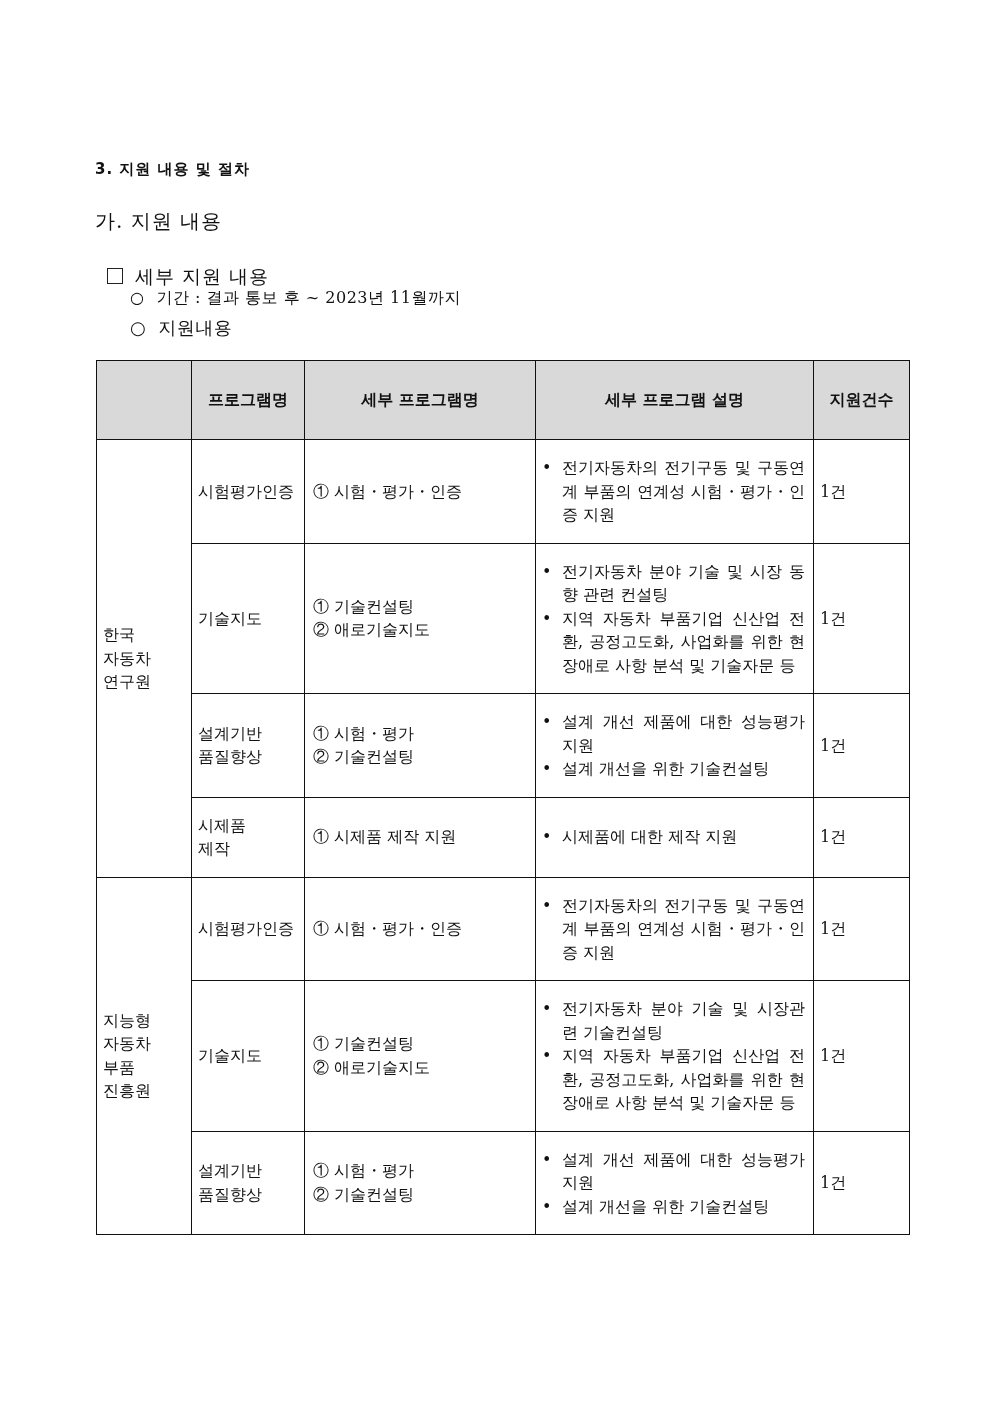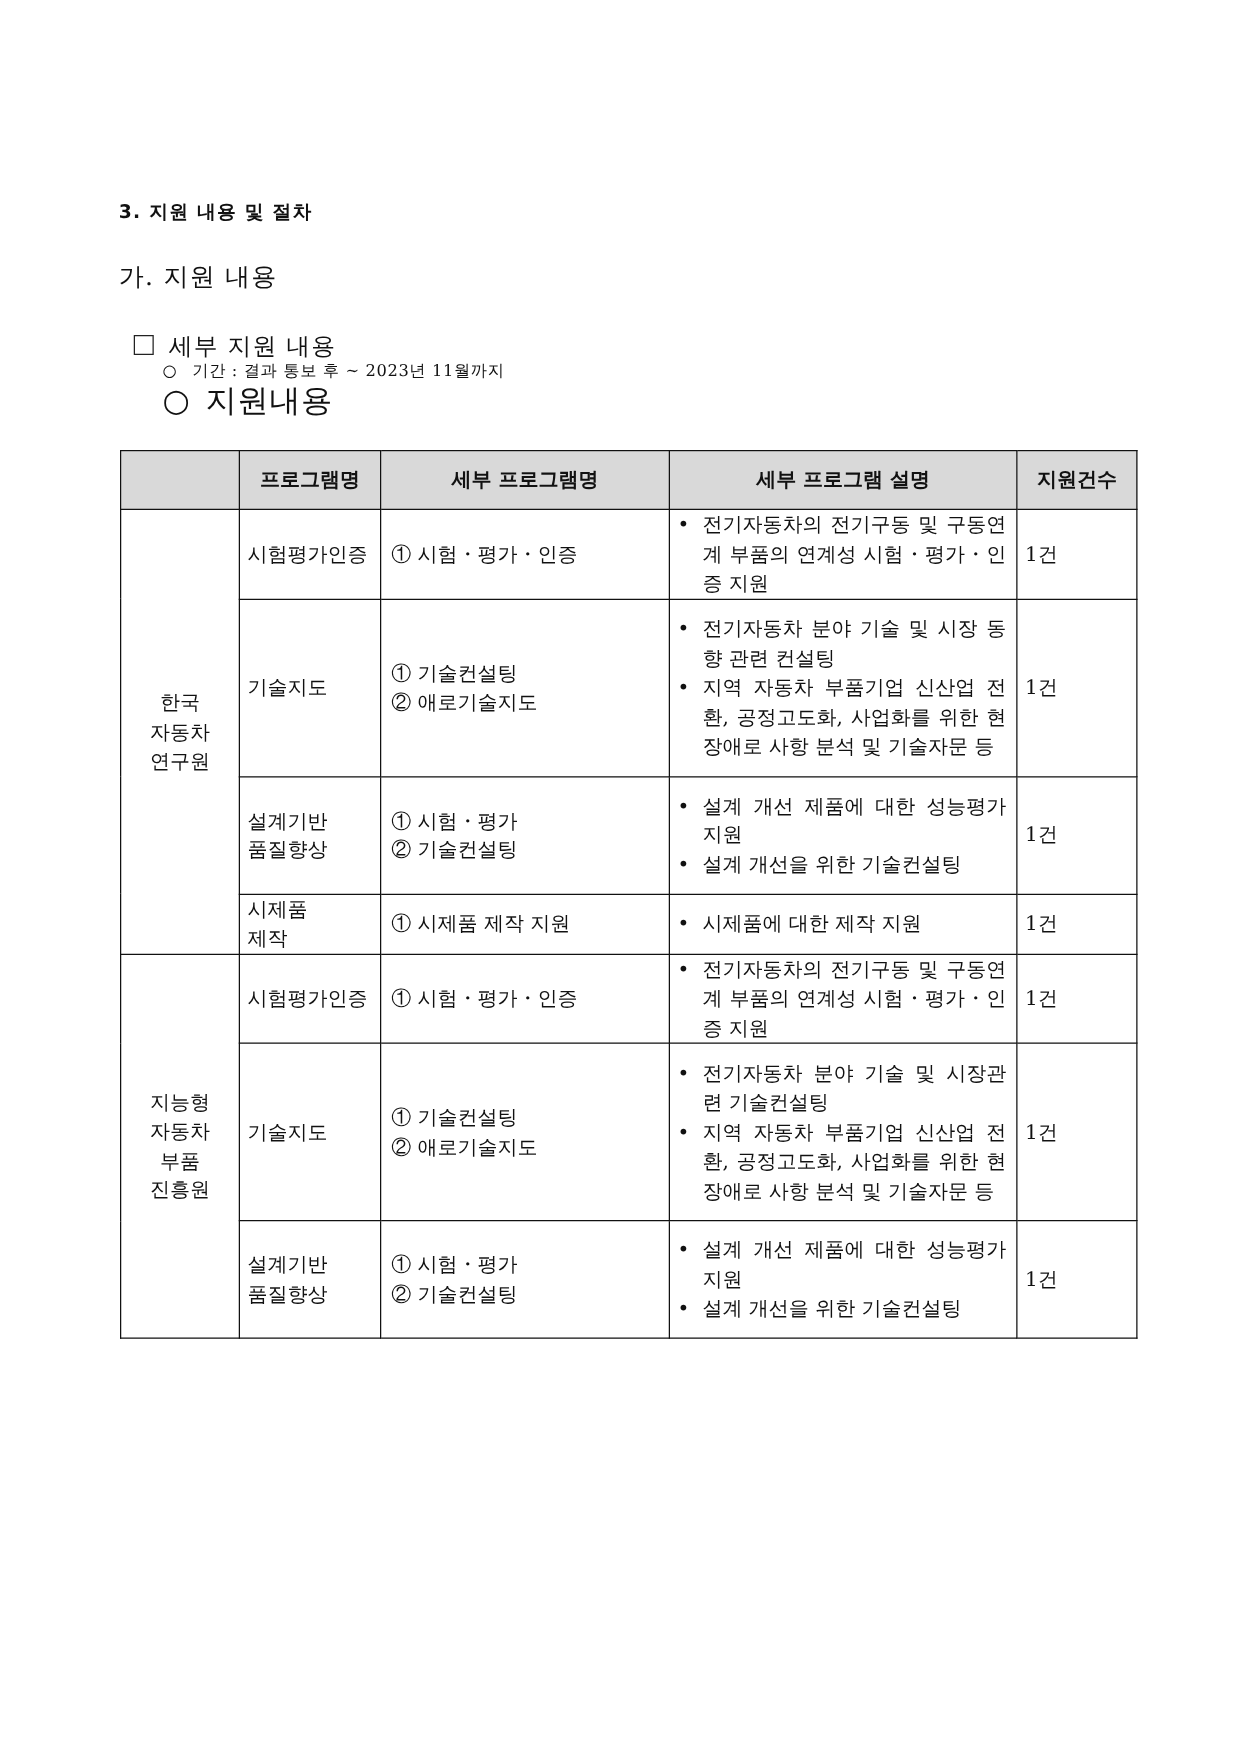--- a/index.html
+++ b/index.html
@@ -1,28 +1,28 @@
 <!DOCTYPE html>
 <html><head>
 <meta charset="utf-8">
 <style>
   html, body { margin:0; padding:0; background:#ffffff; }
   body { width:992px; height:1403px; position:relative; font-family:"DejaVu Serif", "Liberation Serif", serif; color:#111; }
   .h1 { position:absolute; left:95px; top:160px; font-size:15px; font-weight:bold; font-family:"DejaVu Sans", sans-serif; letter-spacing:1px; }
   .h2 { position:absolute; left:95px; top:208px; font-size:20px; letter-spacing:1px;text-align:center; }
   .h3 { position:absolute; left:107px; top:264px; font-size:19px; letter-spacing:1px; }
-  .li1 { position:absolute; left:130px; top:288px; font-size:13px; letter-spacing:0.5px; }
-  .li2 { position:absolute; left:130px; top:304px; font-size:25px; letter-spacing:0.5px; }
+  .li1 { position:absolute; left:130px; top:288px; font-size:16px; letter-spacing:0.5px; }
+  .li2 { position:absolute; left:130px; top:316px; font-size:18px; letter-spacing:0.5px; }
   .box { display:inline-block; width:14px; height:14px; border:1.5px solid #222; margin-right:12px; vertical-align:-1px; }
   .circ { display:inline-block; margin-right:12px; }
   table { position:absolute; left:96px; top:360px; border-collapse:collapse; font-size:16px; line-height:23.5px; }
-  td, th { border:1.2px solid #111; padding:0 6px;margin-top:28px; }
+  td, th { border:1.2px solid #111; padding:16px 6px;margin-top:28px; }
   th { background:#d9d9d9; font-weight:bold; height:46px; font-size:16px; }
   th.blank { background:#d9d9d9; }
-  td.org { text-align:center; width:82px; }
+  td.org { width:82px; }
   td.prog { text-align:left; width:100px; }
   td.sub { width:216px; padding-left:8px; }
   td.desc { width:263px; padding-left:6px; padding-right:8px; text-align:justify; }
   td.cnt { text-align:left; width:83px; }
   .bul { display:flex; }
   .bul .dot { width:20px; flex:none; text-align:left; }
   .sub div { white-space:nowrap; }
   .prog div, .org div { white-space:nowrap; }
 </style>
 </head>

